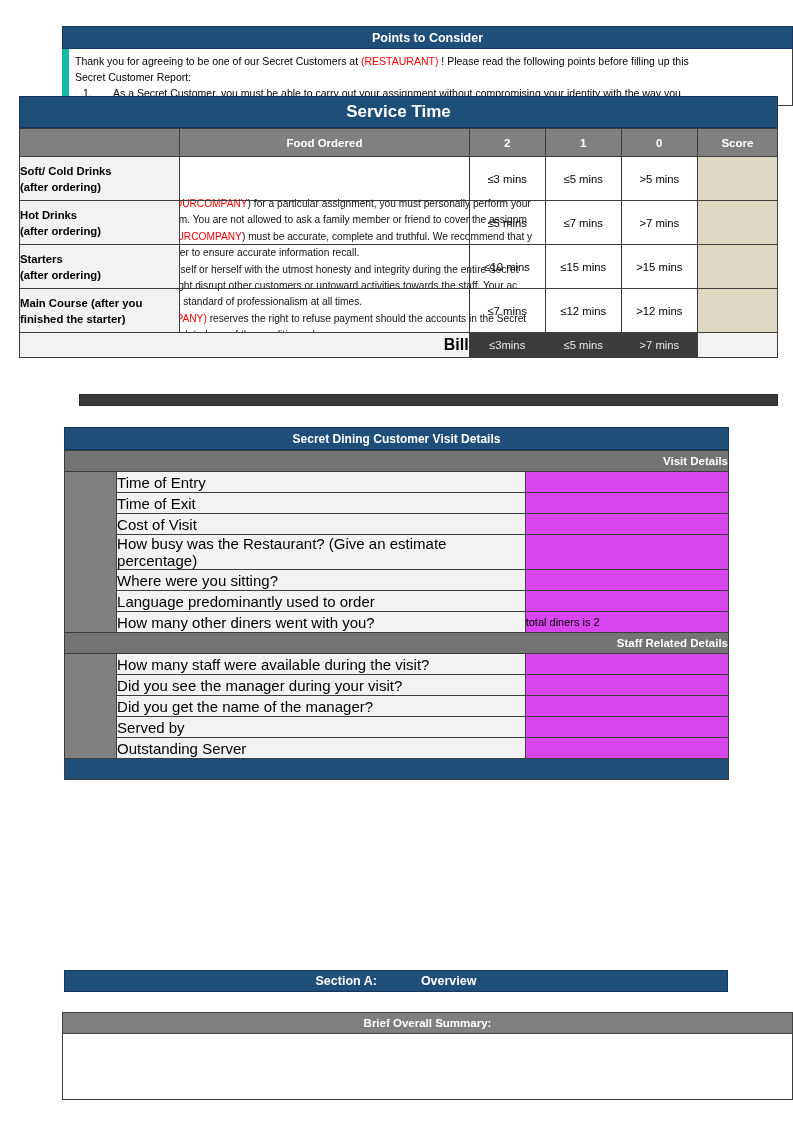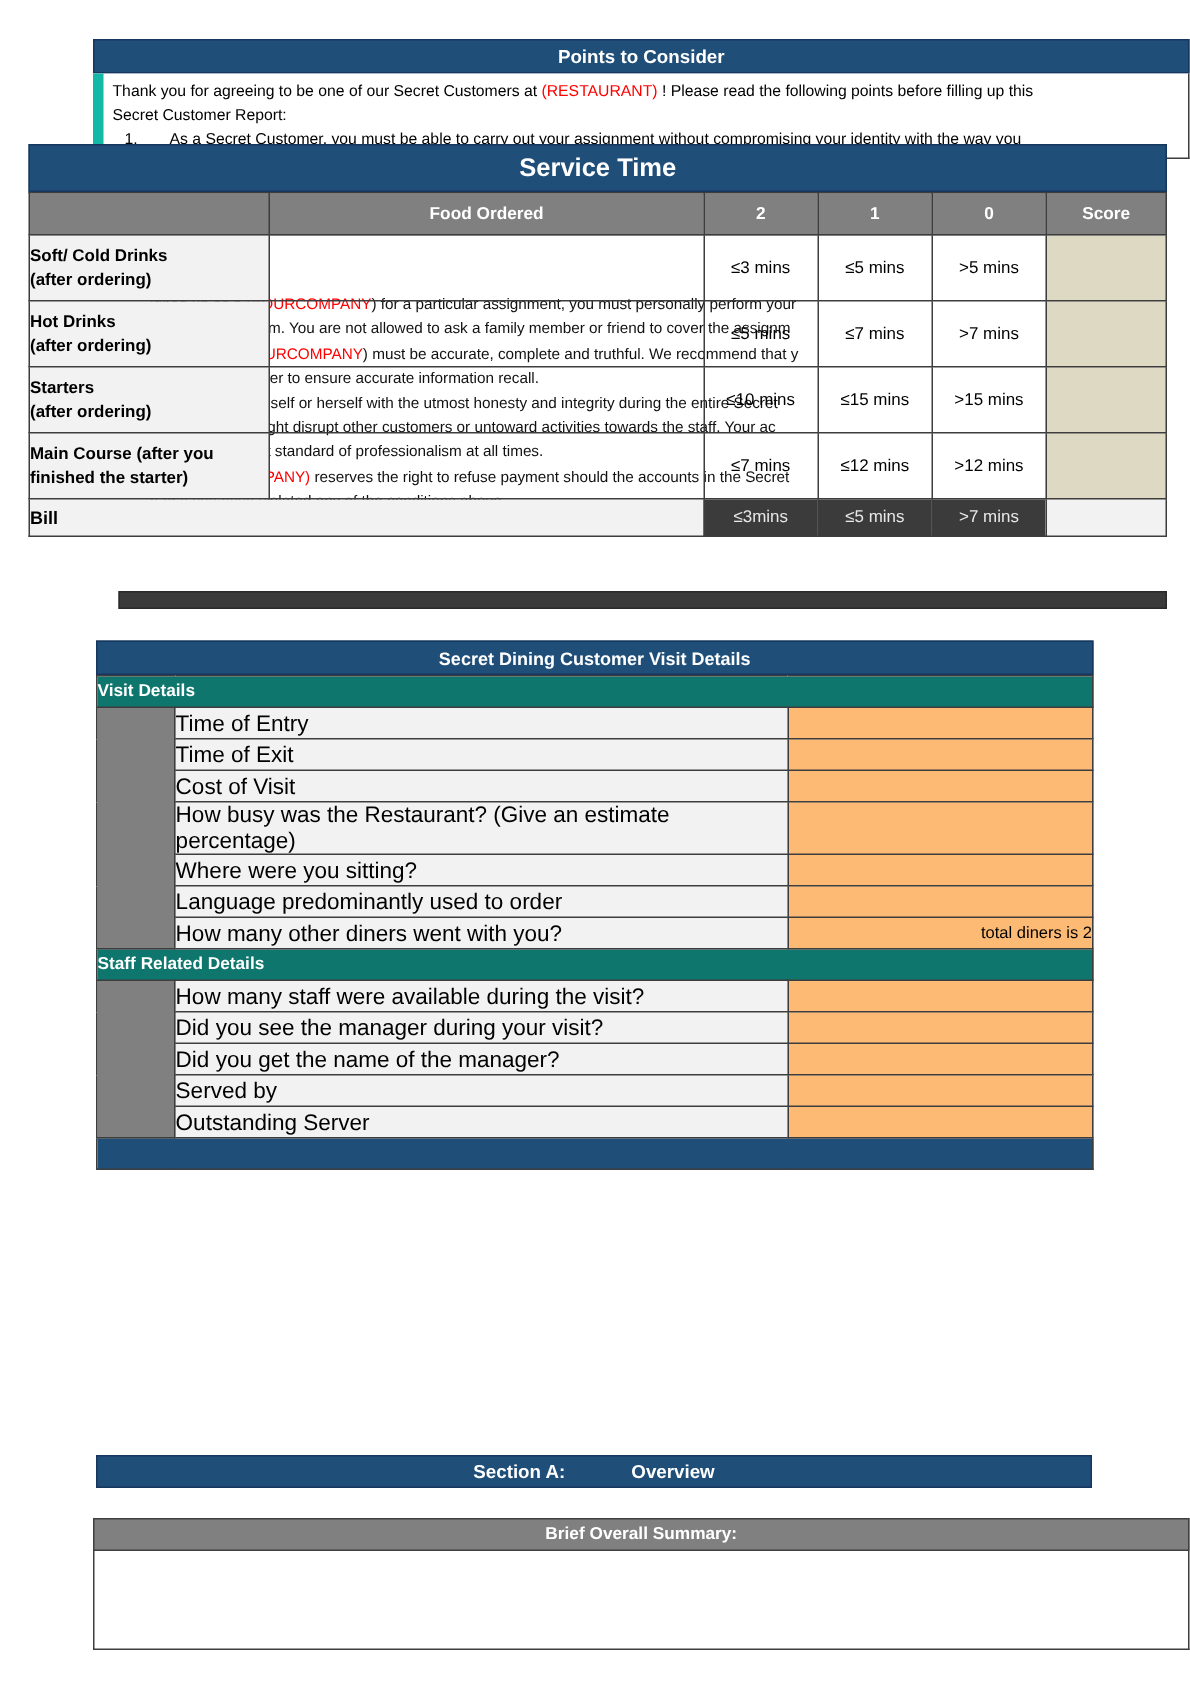--- a/index.html
+++ b/index.html
@@ -72,40 +72,40 @@
     padding:3px 4px 3px 5px;line-height:16px;vertical-align:middle;
   }
   .food-cell{background:transparent;}
   .time-cell{
     text-align:center;font-size:11.3px;vertical-align:middle;
     background:transparent;
   }
   .score-cell{background:#DDD9C3;}
   .bill-row td{background:#F2F2F2;}
   .bill-row .time-cell{background:#3B3B3B;color:#E8E8E8;}
-  .bill-lbl{font-weight:bold;text-align:left;font-size:12px;height:24px;}
+  .bill-lbl{font-weight:bold;text-align:right;font-size:16px;height:24px;}
   #svc-foot{
     left:79px;top:394px;width:699px;height:12px;
     background:#3B3B3B;border:1px solid #2a2a2a;z-index:4;
   }
 
   
   #visit{left:64px;top:427px;width:665px;z-index:3;}
   #visit-title{height:21px;font-size:12px;}
   table.vt{border-collapse:collapse;width:100%;table-layout:fixed;}
   table.vt td{border:1px solid #3d3d3d;padding:0;height:20px;}
   .sec-hdr td{
-    background:#0f766e;color:#fff;font-weight:bold;text-align:left;
+    background:#737373;color:#fff;font-weight:bold;text-align:right;
     font-size:11.5px;height:19px;margin-left:27px;
   }
   .gutter{background:#808080;border-top:1px solid #3d3d3d;border-bottom:1px solid #3d3d3d;}
   .q-cell{
     background:#F2F2F2;font-weight:normal;font-size:15px;padding-left:6px;
   }
-  .a-cell{background:#fdba74;text-align:right;font-size:11px;margin-left:36px;}
+  .a-cell{background:#d946ef;text-align:left;font-size:11px;margin-left:36px;}
   .blue-foot td{background:#1F4E79;height:18px;}
 
   
   #secA{left:64px;top:970px;width:664px;height:22px;font-size:12.5px;}
   #secA .sa-inner{display:flex;gap:44px;}
   #summary{left:62px;top:1012px;width:731px;z-index:3;}
   #summary-head{height:20px;font-size:11.5px;}
   #summary-body{
     border:1px solid #3d3d3d;border-top:none;background:#fff;height:65px;
   }

